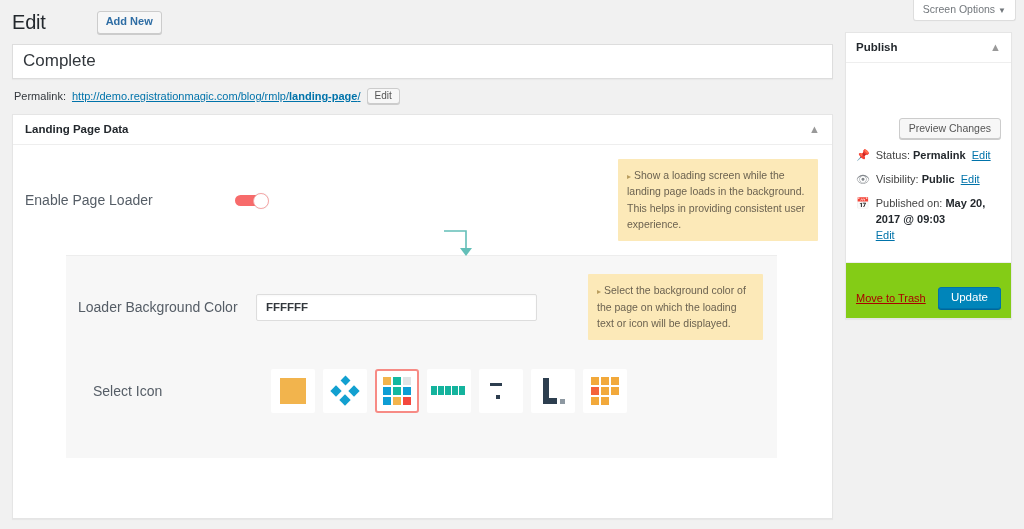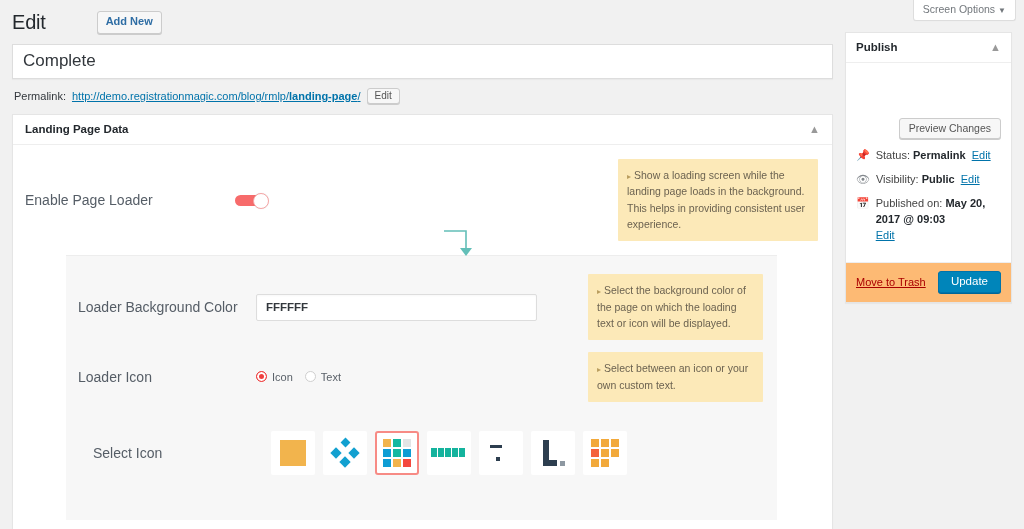--- a/index.html
+++ b/index.html
@@ -288,22 +288,22 @@
     line-height: 1.45;
   }
   .pub-line .ic { color: #82878c; font-size: 11px; line-height: 1.3; flex: 0 0 12px; }
   .pub-line b { color: #23282d; }
   .pub-link { color: #0073aa; text-decoration: underline; cursor: pointer; }
   .pub-link.sep { margin-left: 3px; }
 
   .publish-footer {
     display: flex; align-items: center; justify-content: space-between;
     border-top: 1px solid #eee;
-    background: #fdba74;
-    padding: 8px 10px 9px 10px;
+    background: #84cc16;
+    padding: 24px 10px 9px 10px;
   }
   .trash-link { color: #a00; font-size: 11px; text-decoration: underline; cursor: pointer; }
   .update-btn {
     background: #0085ba;
     border: 1px solid #0073aa;
     color: #fff;
     font-size: 11.5px;
     border-radius: 3px;
     padding: 3px 12px 5px 12px;
     cursor: pointer;
@@ -371,40 +371,20 @@
             <div class="setting-control">
               <input class="text-input" type="text" value="FFFFFF" style="">
             </div>
             <div class="setting-help">
               <div class="help-box">
                 <span class="marker">▸</span><span>Select the background color of the page on which the loading text or icon will be displayed.</span>
               </div>
             </div>
           </div>
 
-          <div class="sub-row">
-            <div class="setting-label">Loader Icon</div>
-            <div class="setting-control">
-              <div class="radio-group" style="padding-left:0px">
-                <label class="radio-item">
-                  <span class="radio-dot checked"></span>
-                  <span class="radio-label">Icon</span>
-                </label>
-                <label class="radio-item">
-                  <span class="radio-dot"></span>
-                  <span class="radio-label">Text</span>
-                </label>
-              </div>
-            </div>
-            <div class="setting-help">
-              <div class="help-box">
-                <span class="marker">▸</span><span>Select between an icon or your own custom text.</span>
-              </div>
-            </div>
-          </div>
 
           <div class="sub-row" style="min-height:90px">
             <div class="setting-label" style="padding-left:15px">Select Icon</div>
             <div class="setting-control">
               <div class="icon-picker">
 
                 <div class="icon-tile">
                   <svg width="30" height="30" viewBox="0 0 30 30">
                     <rect x="2" y="2" width="26" height="26" fill="#f2b44d"></rect>
                   </svg>

